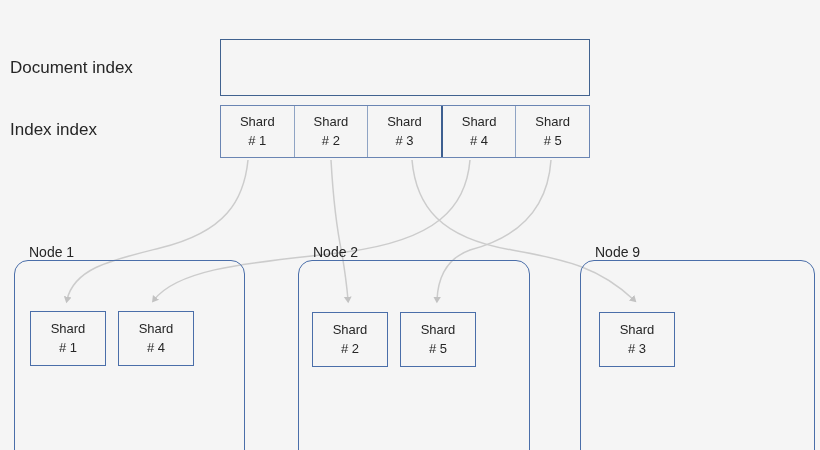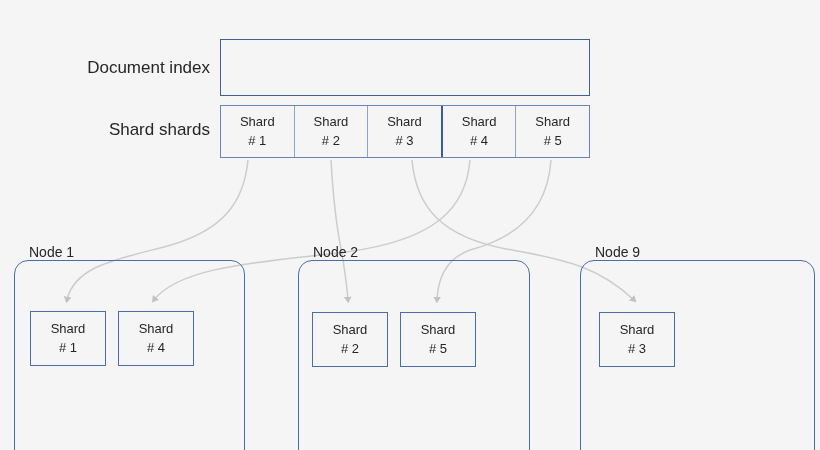--- a/index.html
+++ b/index.html
@@ -27,21 +27,20 @@
     left: 0;
     top: 0;
     width: 820px;
     height: 450px;
     pointer-events: none;
   }
 
   
   .row-label {
     position: absolute;
-    text-align: right;
     font-size: 17px;
     line-height: 1.1;
     white-space: nowrap;
     color: #262626;
   }
   #label-document-index { left: 10px; top: 59px; width: 200px; }
   #label-index-shards   { left: 10px; top: 121px; width: 200px; }
 
   
   #document-index-box {
@@ -145,21 +144,21 @@
       <path d="M 412 160 C 416 206 440 238 512 250 C 568 260 600 268 634 300"></path>
 
       <path d="M 470 160 C 466 208 436 240 346 252 C 262 262 180 266 154 300"></path>
 
       <path d="M 551 160 C 548 204 524 236 470 250 C 448 258 438 276 437 300"></path>
     </g>
   </svg>
 
   <div class="row-label" id="label-document-index">Document index</div>
 
-  <div class="row-label" id="label-index-shards">Shard shards</div>
+  <div class="row-label" id="label-index-shards">Index index</div>
 
   <div id="document-index-box">
     <span></span>
   </div>
 
   <div id="index-shards-strip">
     <div class="shard-cell">
       <span class="shard-cell-name">Shard</span>
       <span class="shard-cell-num"># 1</span>
     </div>

